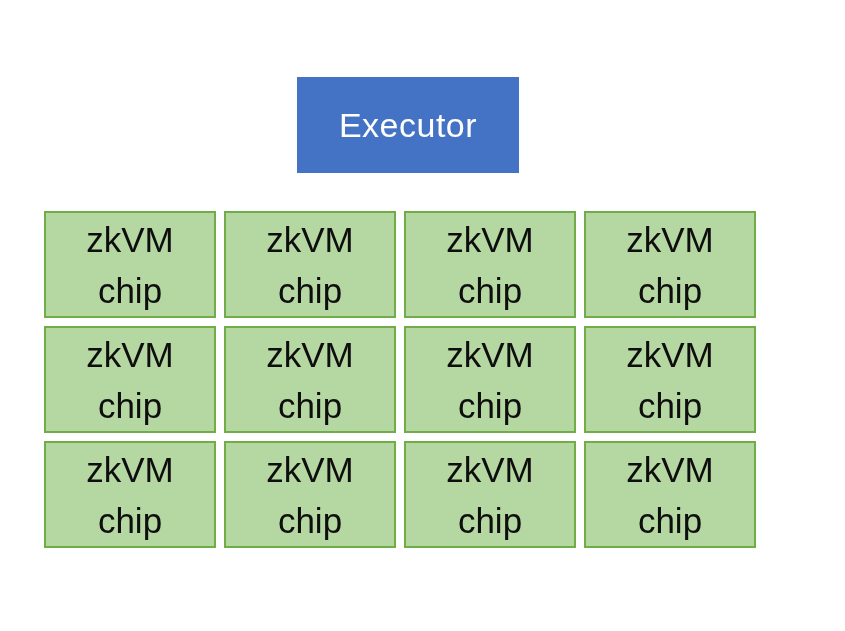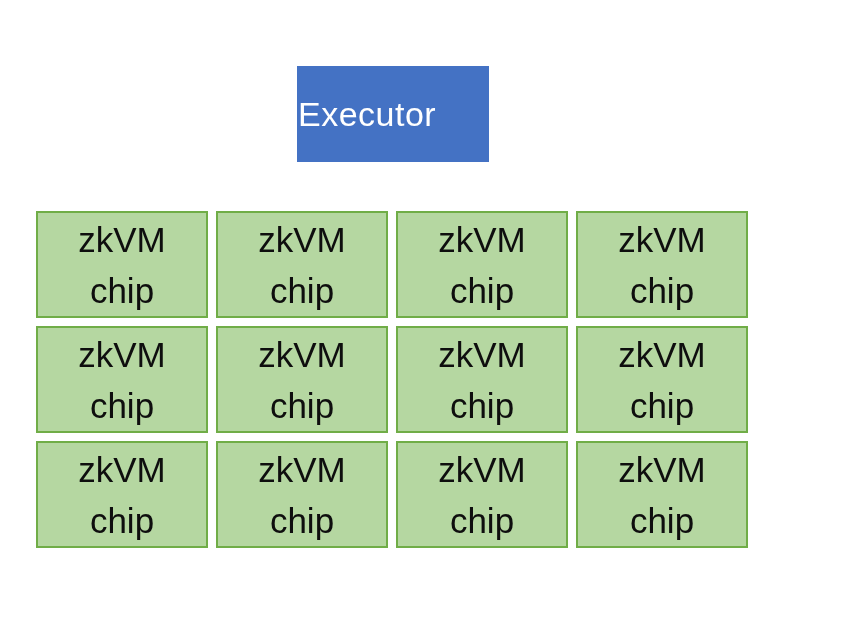--- a/index.html
+++ b/index.html
@@ -13,40 +13,41 @@
     position: relative;
     width: 845px;
     height: 631px;
     background: var(--canvas-bg, #ffffff);
     overflow: hidden;
   }
 
   .executor-box {
     position: absolute;
     left: 297px;
-    top: 66px;
-    width: 192px;
+    top: 77px;
+    width: 222px;
     height: 96px;
     background: var(--exec-fill, #4472C4);
     border: 1px solid var(--exec-border, #4472C4);
     box-sizing: border-box;
     display: flex;
     align-items: center;
+    justify-content: center;
   }
 
   .executor-label {
     color: var(--exec-text, #ffffff);
     font-size: 34px;
     letter-spacing: 0.5px;
     user-select: none;
   }
 
   .chip-grid {
     position: absolute;
-    left: 36px;
+    left: 44px;
     top: 211px;
     display: grid;
     grid-template-columns: repeat(4, 172px);
     grid-template-rows: repeat(3, 107px);
     column-gap: 29px;
     row-gap: 35px;
     gap: 8px;
   }
 
   .chip-box {

